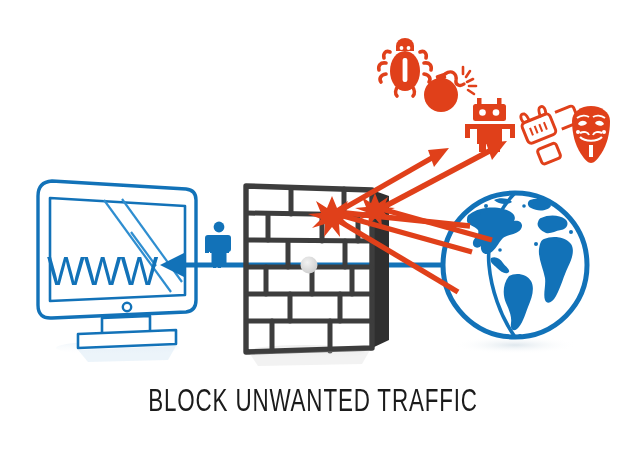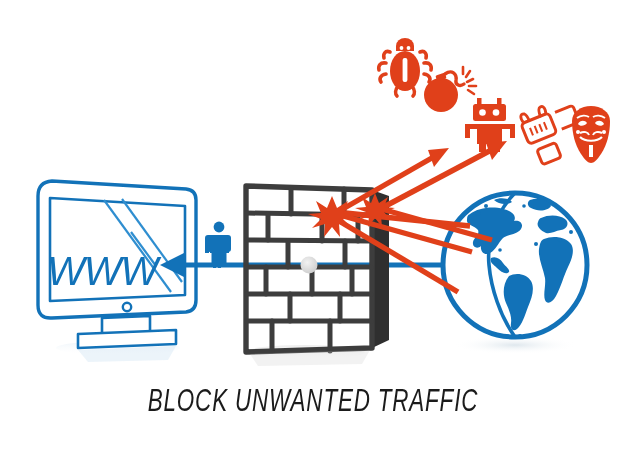--- a/index.html
+++ b/index.html
@@ -6,21 +6,20 @@
   body{
     width:626px;height:450px;
     background:#ffffff;
     font-family:"Liberation Sans", sans-serif;
     overflow:hidden;
   }
   #scene{
     position:relative;
     width:626px;height:450px;
     background:#ffffff;
-    font-style:italic;
   }
   #scene svg{position:absolute;top:0;left:0;}
   .caption{
     position:absolute;
     left:0;top:382px;
     width:626px;
     text-align:center;
     font-family:"Liberation Sans", sans-serif;
     font-size:32px;
     font-weight:300;

